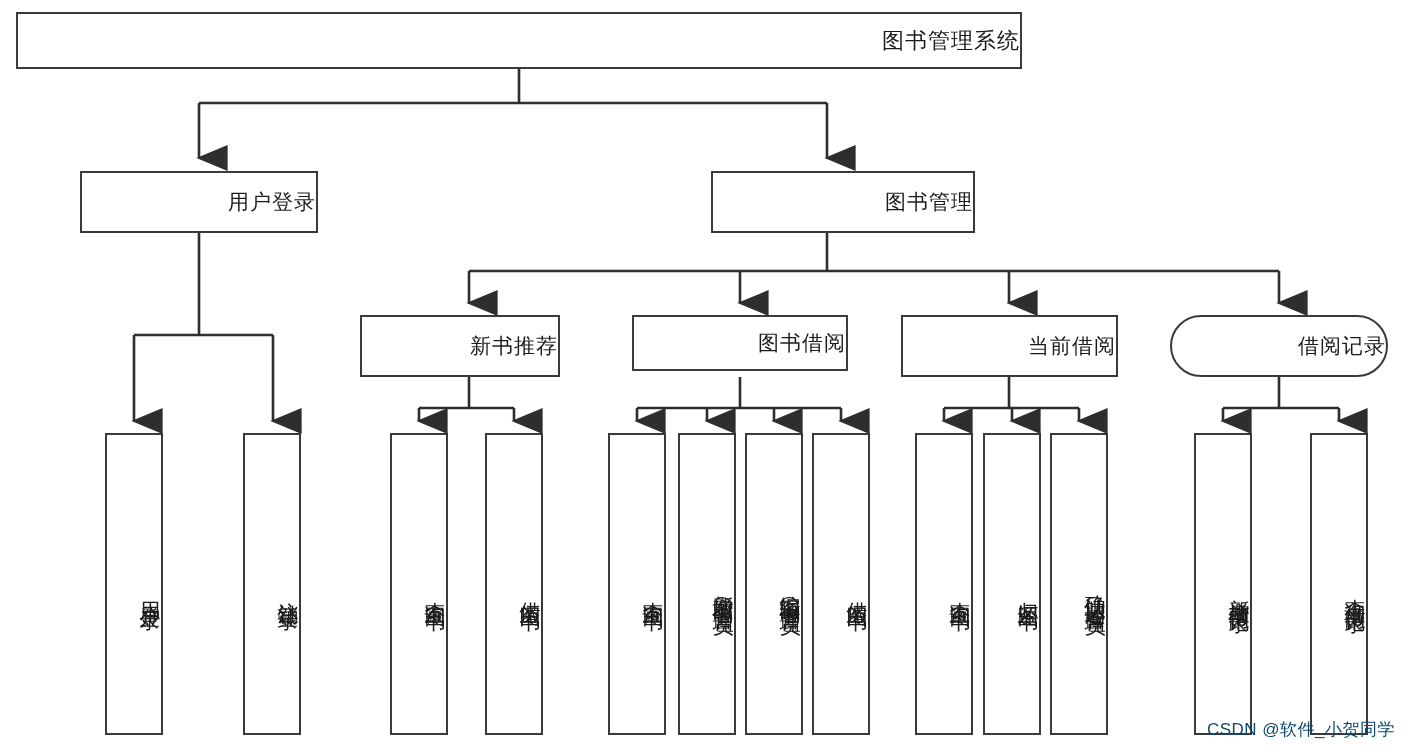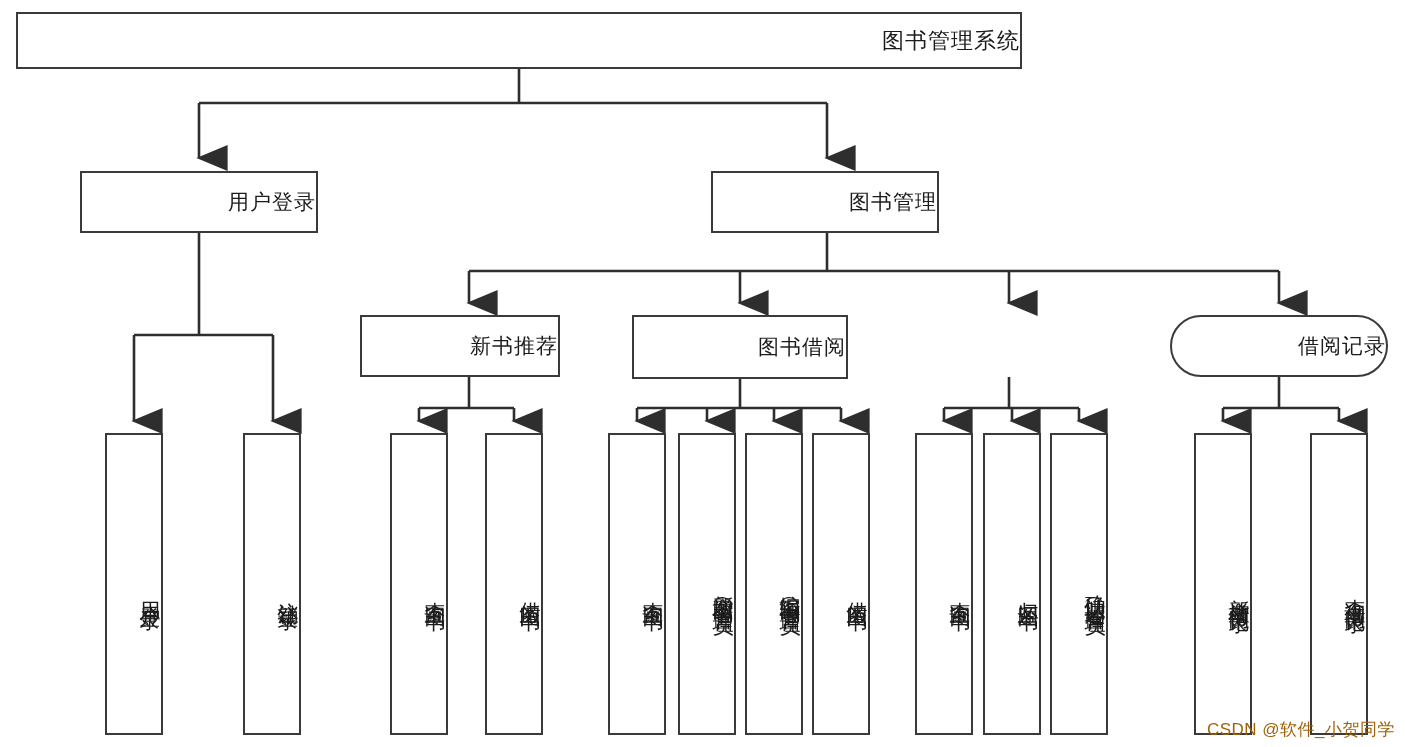--- a/index.html
+++ b/index.html
@@ -55,21 +55,21 @@
     justify-content: center;
   }
   .leaf {
     align-items: flex-start;
   }
   .watermark {
     position: absolute;
     right: 10px;
     bottom: 6px;
     font-size: 17px;
-    color: #a16207;
+    color: #0c4a6e;
     letter-spacing: 0.5px;
     z-index: 6;
     white-space: nowrap;
   }
 </style>
 </head>
 <body>
 
 <div id="canvas">
 
@@ -123,29 +123,32 @@
     </g>
   </svg>
 
   <div class="node node-h node-root" style="left:16px; top:12px; width:1006px; height:57px;">
     <span>图书管理系统</span>
   </div>
 
   <div class="node node-h" style="left:80px; top:171px; width:238px; height:62px;">
     <span>用户登录</span>
   </div>
-  <div class="node node-h" style="left:711px; top:171px; width:228px; height:62px;">
+  <div class="node node-h" style="left:711px; top:171px; width:264px; height:62px;">
     <span>图书管理</span>
   </div>
 
   <div class="node node-h" style="left:360px; top:315px; width:200px; height:62px;font-family:Liberation Mono, monospace;">
     <span>新书推荐</span>
   </div>
-  <div class="node node-h" style="left:632px; top:315px; width:216px; height:64px;">
+  <div class="node node-h" style="left:632px; top:315px; width:216px; height:56px;">
     <span>图书借阅</span>
+  </div>
+  <div class="node node-h" style="left:901px; top:315px; width:217px; height:62px;">
+    <span>当前借阅</span>
   </div>
   <div class="node node-h" style="left:1170px; top:315px; width:218px; height:62px;border-radius:31px;">
     <span>借阅记录</span>
   </div>
 
   <div class="node node-v leaf" style="left:105px; top:433px; width:58px; height:302px;">
     <span>用户登录</span>
   </div>
   <div class="node node-v leaf" style="left:243px; top:433px; width:58px; height:302px;">
     <span>注销登录</span>

